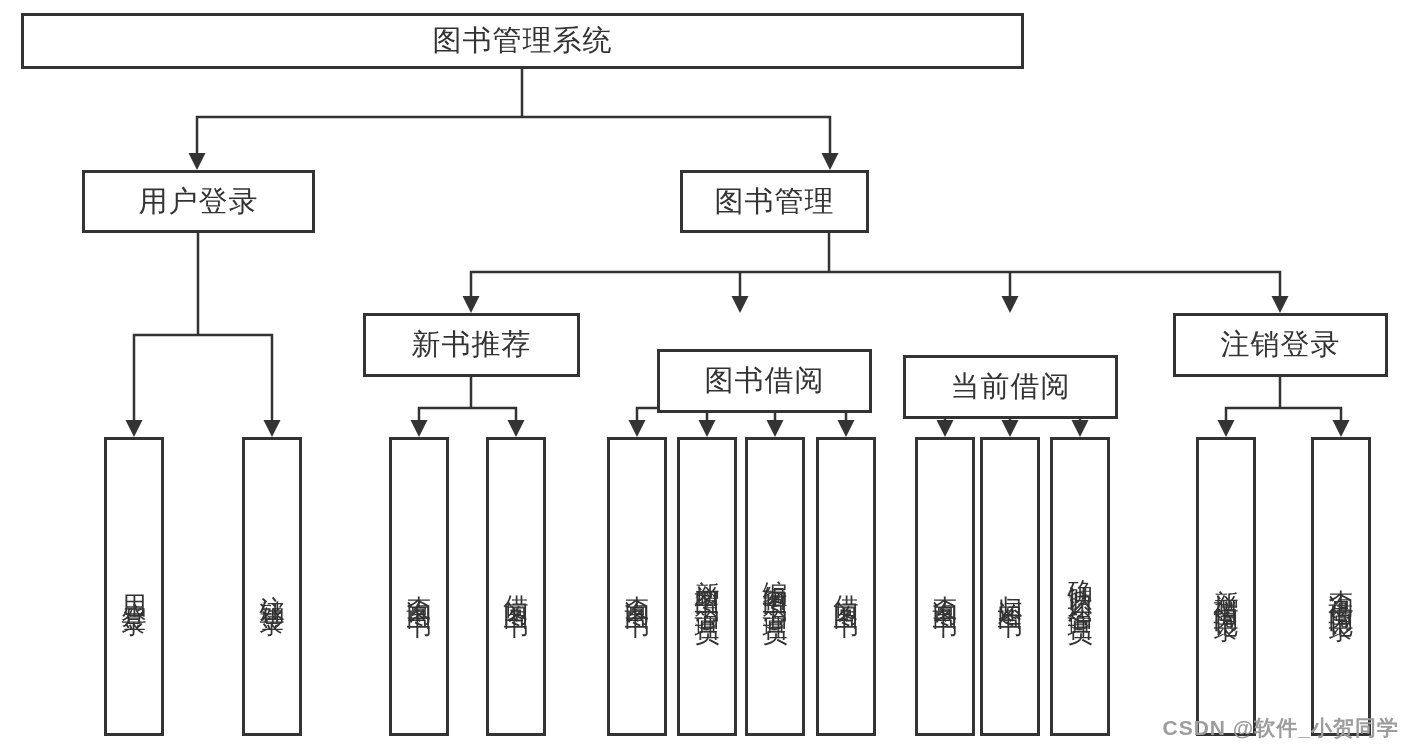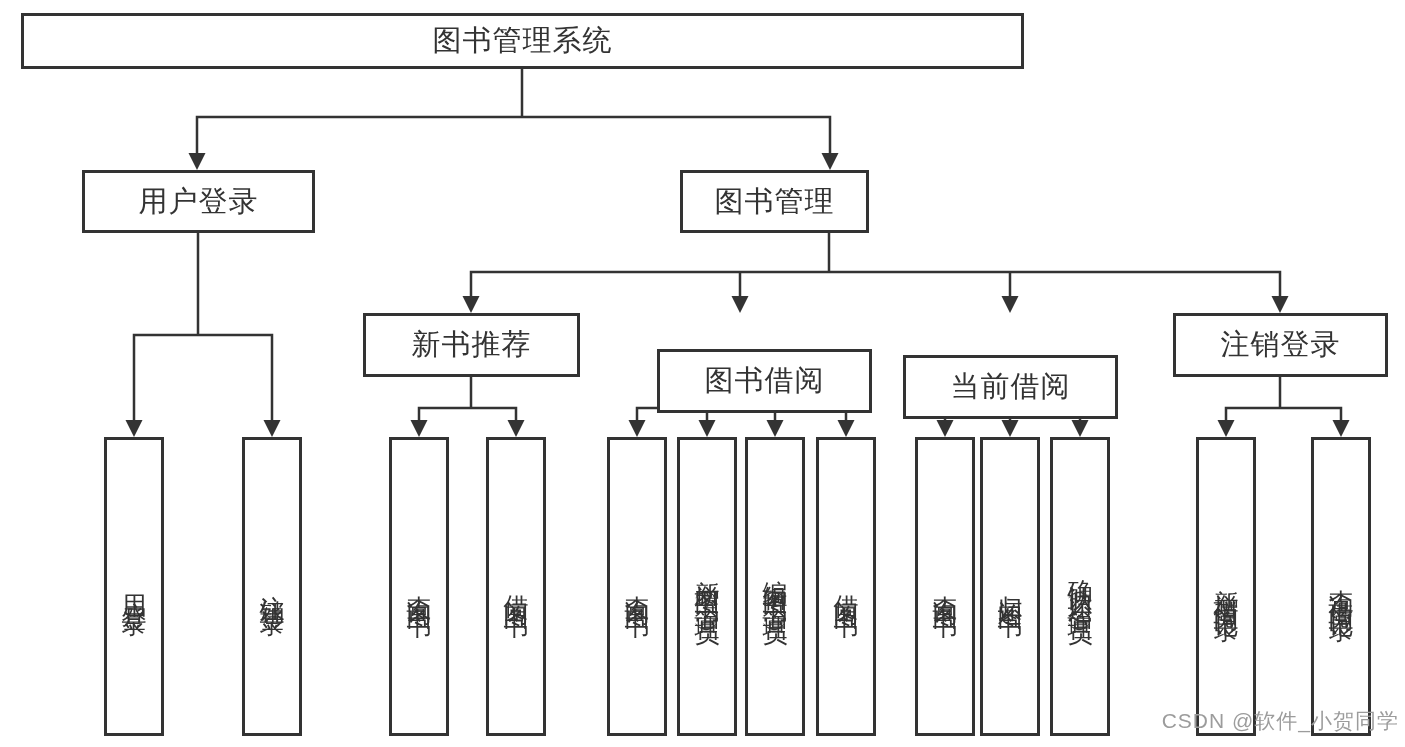--- a/index.html
+++ b/index.html
@@ -32,26 +32,27 @@
   .hbox{font-size:29px;letter-spacing:1px;white-space:nowrap;}
   .vbox{
     font-size:25px;
     writing-mode:vertical-rl;
     text-orientation:mixed;
     letter-spacing:6px;
     line-height:1;
   }
   .watermark{
     position:absolute;
-    right:6px;bottom:12px;
+    right:6px;bottom:5px;
     font-size:21px;
     letter-spacing:1px;
     color:var(--watermark);
     z-index:4;
     white-space:nowrap;
+    font-weight:bold;
   }
 </style>
 </head>
 <body>
 
 <div class="stage">
 
   <svg class="wires" width="1405" height="747" viewBox="0 0 1405 747" aria-hidden="true">
 
     <path class="seg" d="M522 69 V117 M197 153 V117 H830 V153"></path>

